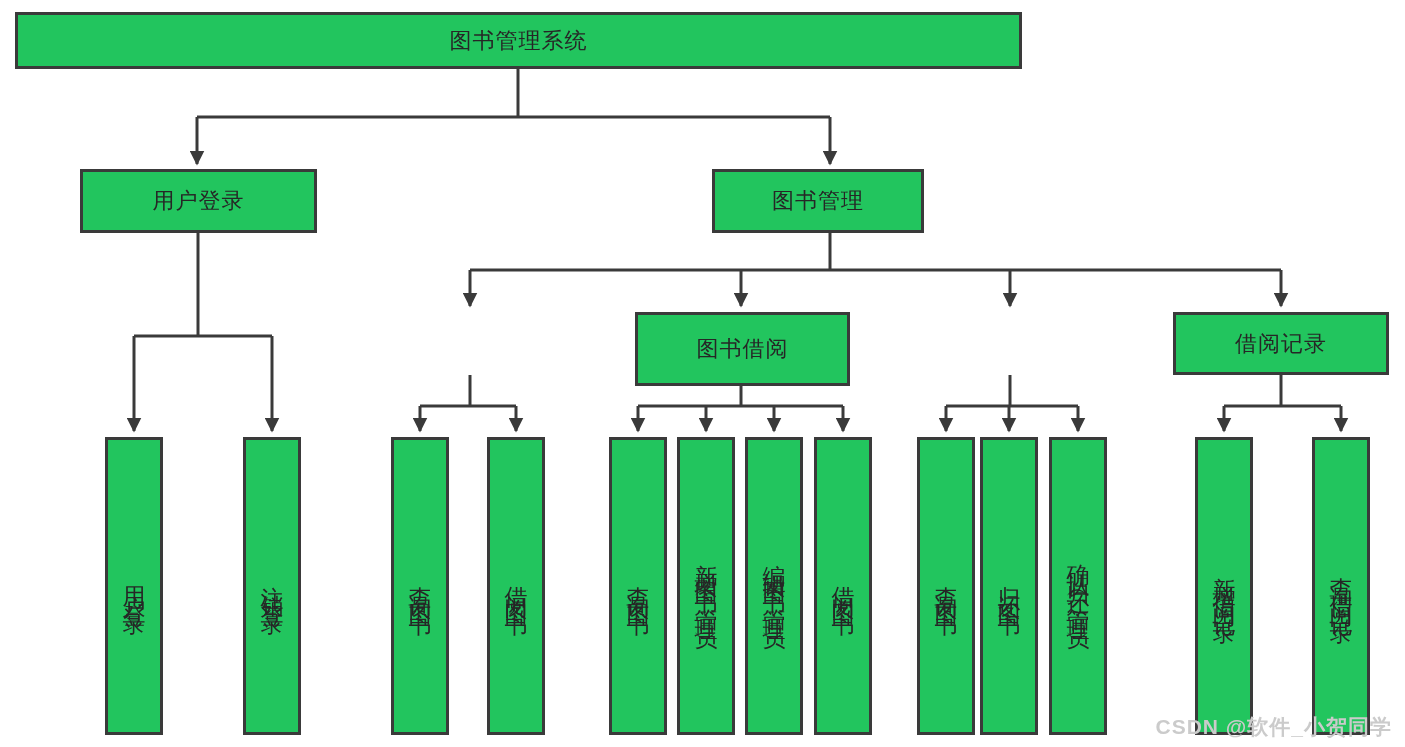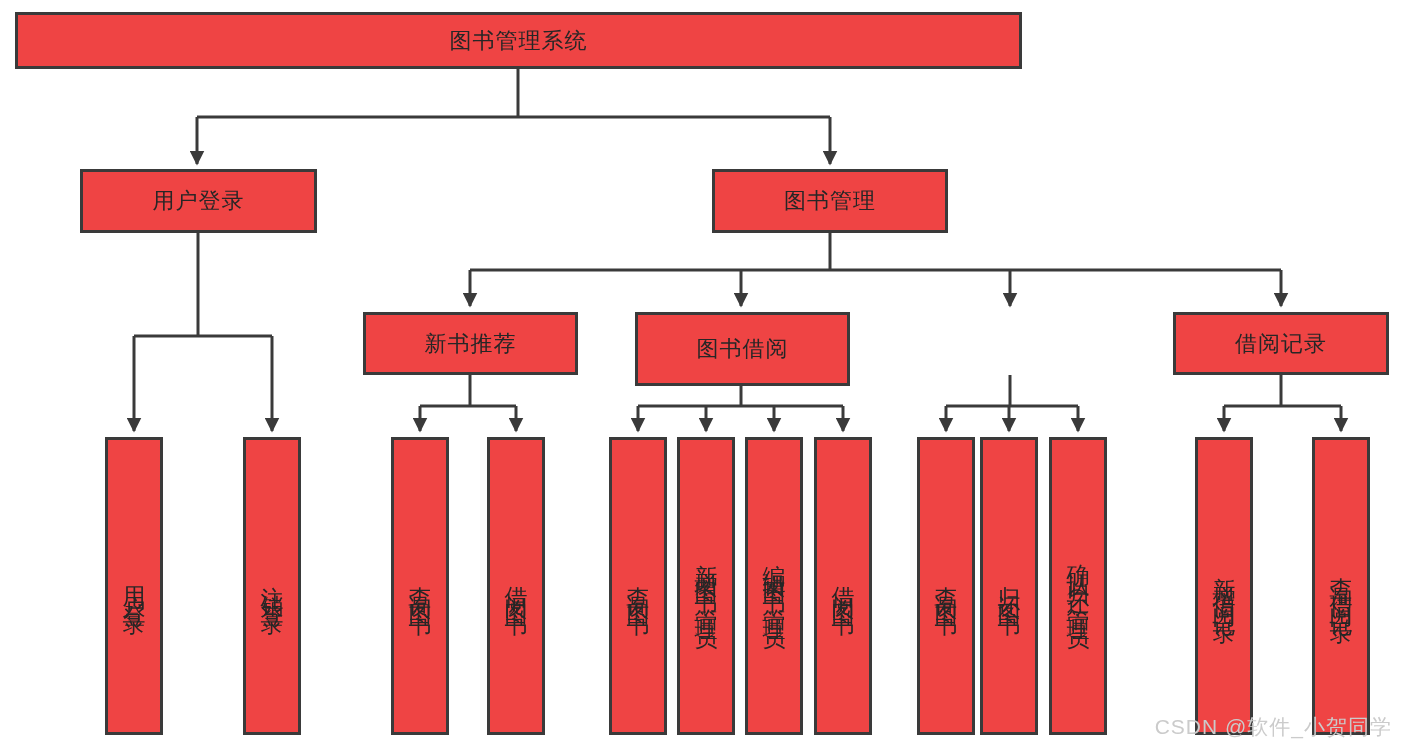--- a/index.html
+++ b/index.html
@@ -17,21 +17,21 @@
     position:relative;
     overflow:hidden;
     cursor:default;
   }
   .canvas{position:absolute;inset:0;}
   svg.connectors{position:absolute;left:0;top:0;pointer-events:none;}
   svg.connectors path{stroke:var(--line);stroke-width:3;fill:none;}
   svg.connectors marker path{fill:var(--line);stroke:none;}
   .box{
     position:absolute;
-    background:#ef4444;
+    background:#22c55e;
     border:3px solid var(--border);
     box-sizing:border-box;
     display:flex;
     align-items:center;
     justify-content:center;
     color:var(--text);
   }
   .hbox span{
     font-size:22px;
     letter-spacing:1px;
@@ -47,20 +47,21 @@
   }
   .watermark{
     position:absolute;
     right:13px;
     top:713px;
     font-size:21px;
     color:var(--watermark);
     letter-spacing:1px;
     white-space:nowrap;
     z-index:5;
+    font-weight:bold;
   }
 </style>
 </head>
 <body>
 
 <div class="canvas">
 
   <svg class="connectors" width="1405" height="747" viewBox="0 0 1405 747" aria-hidden="true">
     <defs>
       <marker id="arrow" markerWidth="5" markerHeight="5" refX="4.5" refY="2.5" orient="auto" markerUnits="strokeWidth">
@@ -106,27 +107,24 @@
     </g>
   </svg>
 
   <div class="box hbox" style="left:15px;top:12px;width:1007px;height:57px">
     <span>图书管理系统</span>
   </div>
 
   <div class="box hbox" style="left:80px;top:169px;width:237px;height:64px">
     <span>用户登录</span>
   </div>
-  <div class="box hbox" style="left:712px;top:169px;width:236px;height:64px">
+  <div class="box hbox" style="left:712px;top:169px;width:212px;height:64px">
     <span>图书管理</span>
   </div>
 
-  <div class="box hbox" style="left:363px;top:312px;width:215px;height:63px">
-    <span>新书推荐</span>
-  </div>
   <div class="box hbox" style="left:635px;top:312px;width:215px;height:74px">
     <span>图书借阅</span>
   </div>
   <div class="box hbox" style="left:1173px;top:312px;width:216px;height:63px">
     <span>借阅记录</span>
   </div>
 
   <div class="box vbox" style="left:105px;top:437px;width:58px;height:298px">
     <span>用户登录</span>
   </div>

